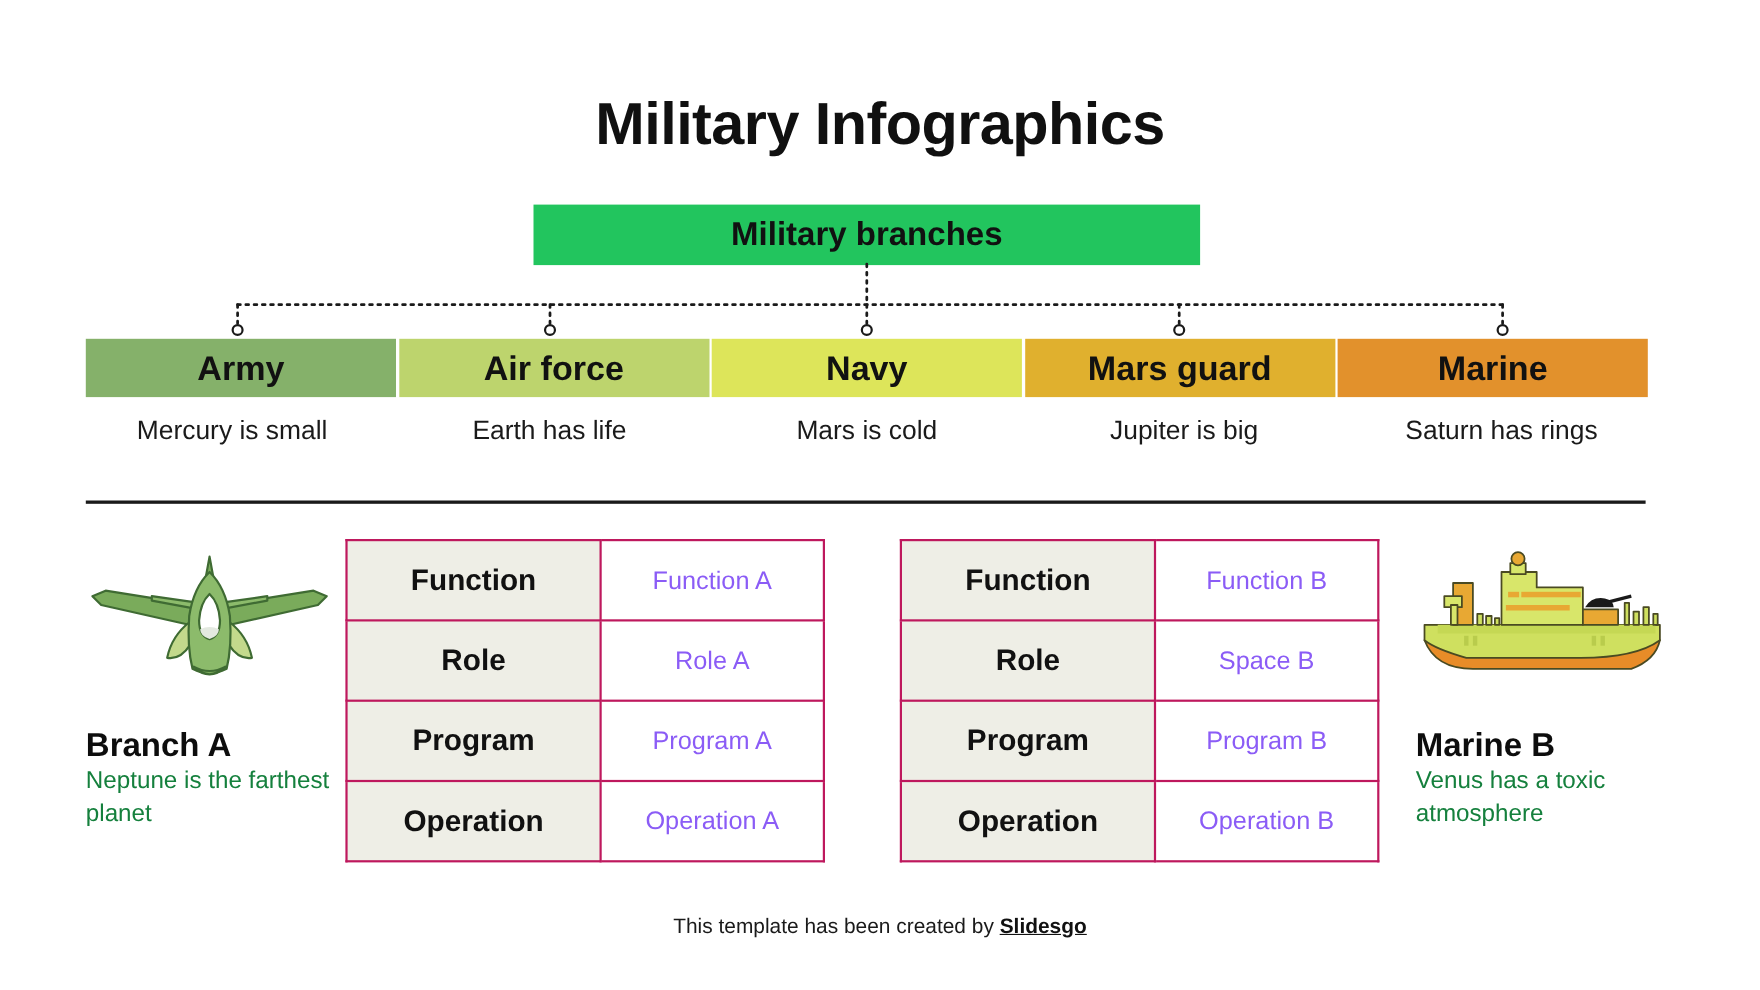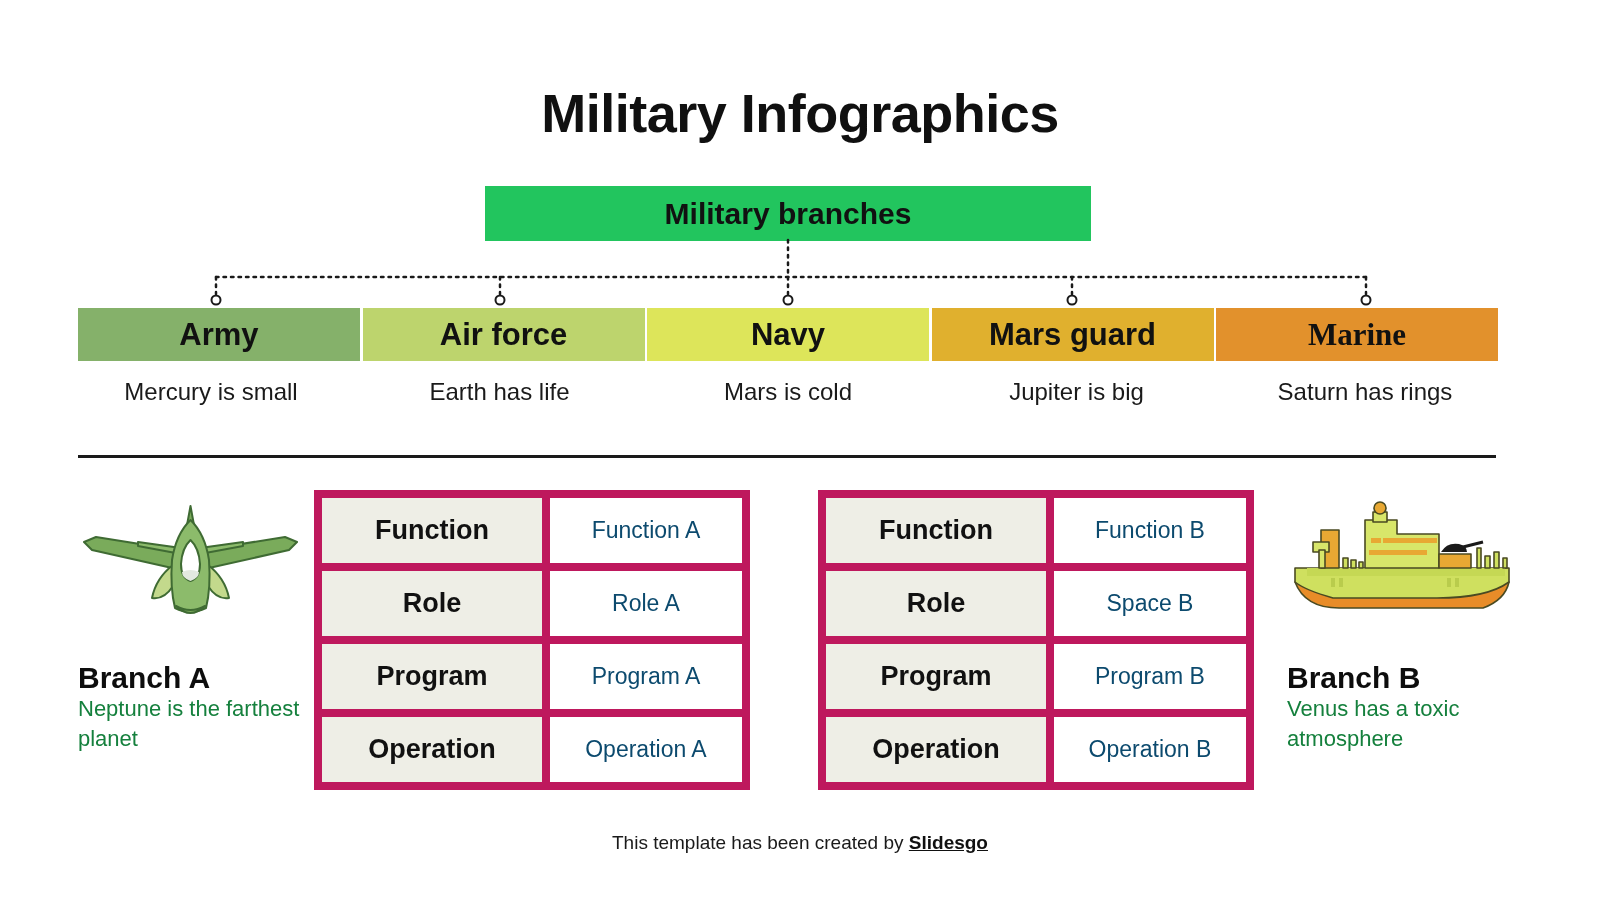--- a/index.html
+++ b/index.html
@@ -82,34 +82,34 @@
 
   
   .info-table {
     position: absolute; top: 0px;
     width: 436px;
     border-collapse: collapse;
   }
   #table-a { left: 236px; }
   #table-b { left: 6px; }
   .info-table td {
-    border: 8px solid #be185d;
+    border: 2px solid #be185d;
     height: 73px;
     vertical-align: middle;
     text-align: center;
   }
   .cell-label {
     width: 232px;
     background: #eeeee6;
     font-size: 27px; font-weight: bold; color: #111;
   }
   .cell-value {
     width: 204px;
     background: #ffffff;
-    font-size: 23px; color: #0c4a6e;
+    font-size: 23px; color: #8b5cf6;
   }
 
   
   #footer {
     position: absolute; left: 0; top: 832px; width: 1600px;
     text-align: center; font-size: 19px; color: #1a1a1a;
   }
   #footer-link { font-weight: bold; text-decoration: underline; color: #111; }
 </style>
 </head>
@@ -148,21 +148,21 @@
     </div>
     <div class="branch-box" style="background: rgb(189, 212, 109);">
       <span>Air force</span>
     </div>
     <div class="branch-box" style="background: rgb(221, 229, 90);">
       <span>Navy</span>
     </div>
     <div class="branch-box" style="background: rgb(224, 176, 46);">
       <span>Mars guard</span>
     </div>
-    <div class="branch-box" style="background: rgb(226, 145, 44); font-family: Liberation Serif, serif;">
+    <div class="branch-box" style="background: rgb(226, 145, 44);">
       <span>Marine</span>
     </div>
   </div>
 
   <div id="caption-row">
     <div class="branch-caption">Mercury is small</div>
     <div class="branch-caption">Earth has life</div>
     <div class="branch-caption">Mars is cold</div>
     <div class="branch-caption">Jupiter is big</div>
     <div class="branch-caption">Saturn has rings</div>
@@ -282,21 +282,21 @@
           <path d="M154 62 Q160 52 172 54 Q180 56 180 62 Z" fill="#1a1a1a" stroke="none"></path>
           <path d="M152 64 L184 64 L184 78 L152 78 Z" fill="#e8a833"></path>
           <line x1="172" y1="58" x2="196" y2="52" stroke="#1a1a1a" stroke-width="3"></line>
 
           <rect x="190" y="58" width="4" height="20" fill="#cfe05f"></rect>
           <rect x="198" y="66" width="5" height="12" fill="#cfe05f"></rect>
           <rect x="207" y="62" width="5" height="16" fill="#cfe05f"></rect>
           <rect x="216" y="68" width="4" height="10" fill="#cfe05f"></rect>
         </g>
       </svg>
-      <div class="branch-heading">Branch B</div>
+      <div class="branch-heading">Marine B</div>
       <div class="branch-desc">Venus has a toxic atmosphere</div>
     </div>
   </div>
 
   <div id="footer">
     <span>This template has been created by </span><a id="footer-link" href="#">Slidesgo</a>
   </div>
 
 </div>
 

